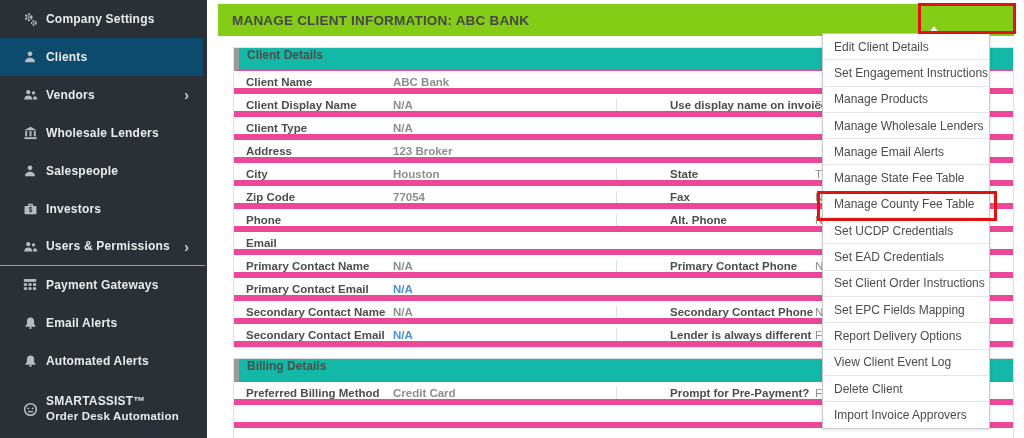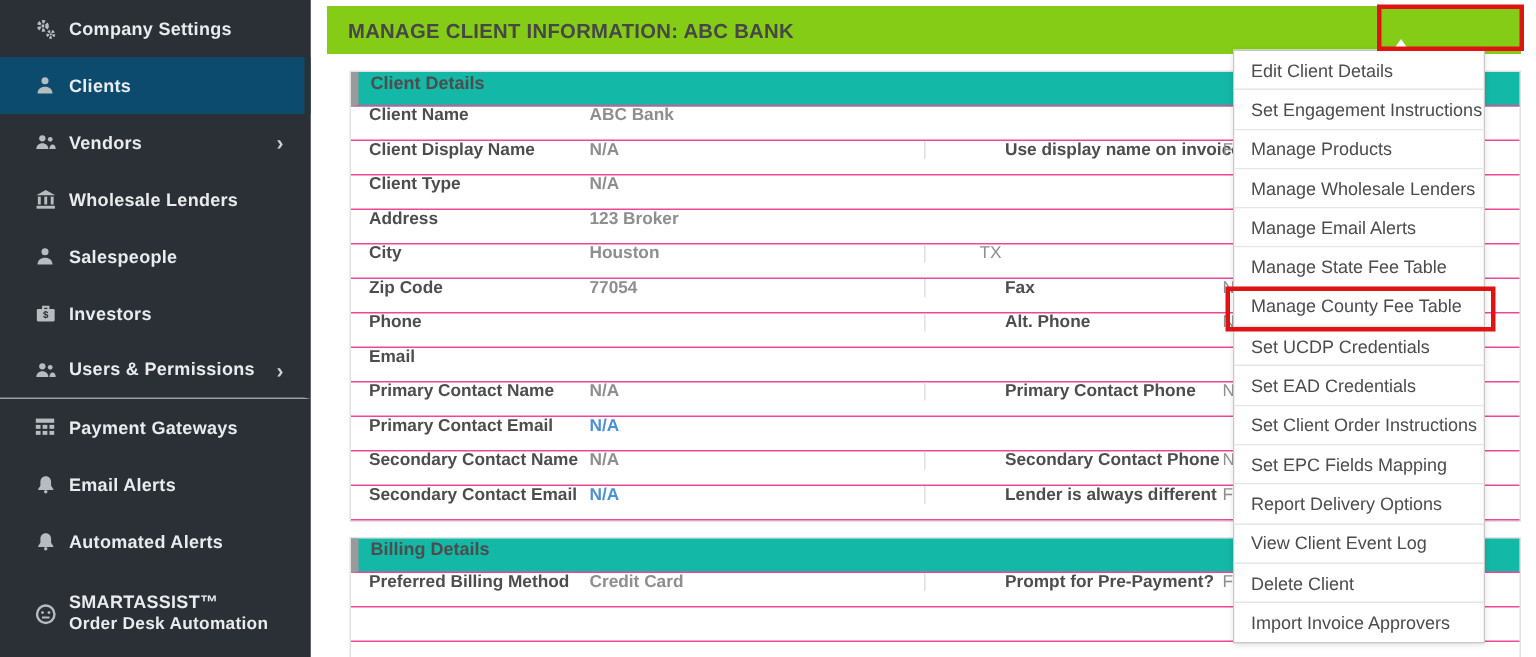--- a/index.html
+++ b/index.html
@@ -29,21 +29,21 @@
   .hamburger { display:flex; flex-direction:column; gap:2px; }
   .hamburger i { display:block; width:10px; height:2px; background:#ffffff; }
 
   
   .table-card { position:absolute; left:233px; width:781px; background:#fff; border:1px solid #e2e2e2; z-index:1; }
   .card-client { top:47px; }
   .card-billing { top:358px; height:90px; }
   .section-head { height:23px; background:#14b8a6; border-left:5px solid #9a9a9a; border-bottom:1px solid #ec4899;
                   display:flex; align-items:flex-start; }
   .section-title { padding-left:8px; font-size:12px; font-weight:bold; color:#4d4d4d; }
-  .t-row { display:flex; height:23px; border-bottom:1px solid #ec4899; align-items:flex-start; }
+  .t-row { display:flex; height:23px; border-bottom:6px solid #ec4899; align-items:flex-end; }
   .cell-left { width:382px; flex:0 0 382px; display:flex; align-items:center; }
   .cell-right { flex:1; display:flex; align-items:center; }
   .cell-right.has-border { border-left:1px solid #e0e0e0;padding-left:36px; }
   .t-label { padding-left:12px; width:159px; flex:0 0 159px; font-size:11.5px; font-weight:bold; color:#4d4d4d; white-space:nowrap; }
   .t-value { font-size:11.5px; color:#8e8e8e; white-space:nowrap;font-weight:bold; }
   .t-label2 { padding-left:17px; width:162px; flex:0 0 162px; font-size:11.5px; font-weight:bold; color:#4d4d4d; white-space:nowrap; }
   .t-value2 { font-size:11.5px; color:#8e8e8e; white-space:nowrap; }
   .t-value.link { color:#4a90d5; cursor:pointer; }
 
   
@@ -233,20 +233,21 @@
             <span class="t-value">123 Broker</span>
           </div>
           <div class="cell-right"></div>
         </div>
         <div class="t-row">
           <div class="cell-left">
             <span class="t-label">City</span>
             <span class="t-value">Houston</span>
           </div>
           <div class="cell-right has-border">
+            <span class="t-label2">State</span>
             <span class="t-value2">TX</span>
           </div>
         </div>
         <div class="t-row">
           <div class="cell-left">
             <span class="t-label">Zip Code</span>
             <span class="t-value">77054</span>
           </div>
           <div class="cell-right has-border">
             <span class="t-label2">Fax</span>

